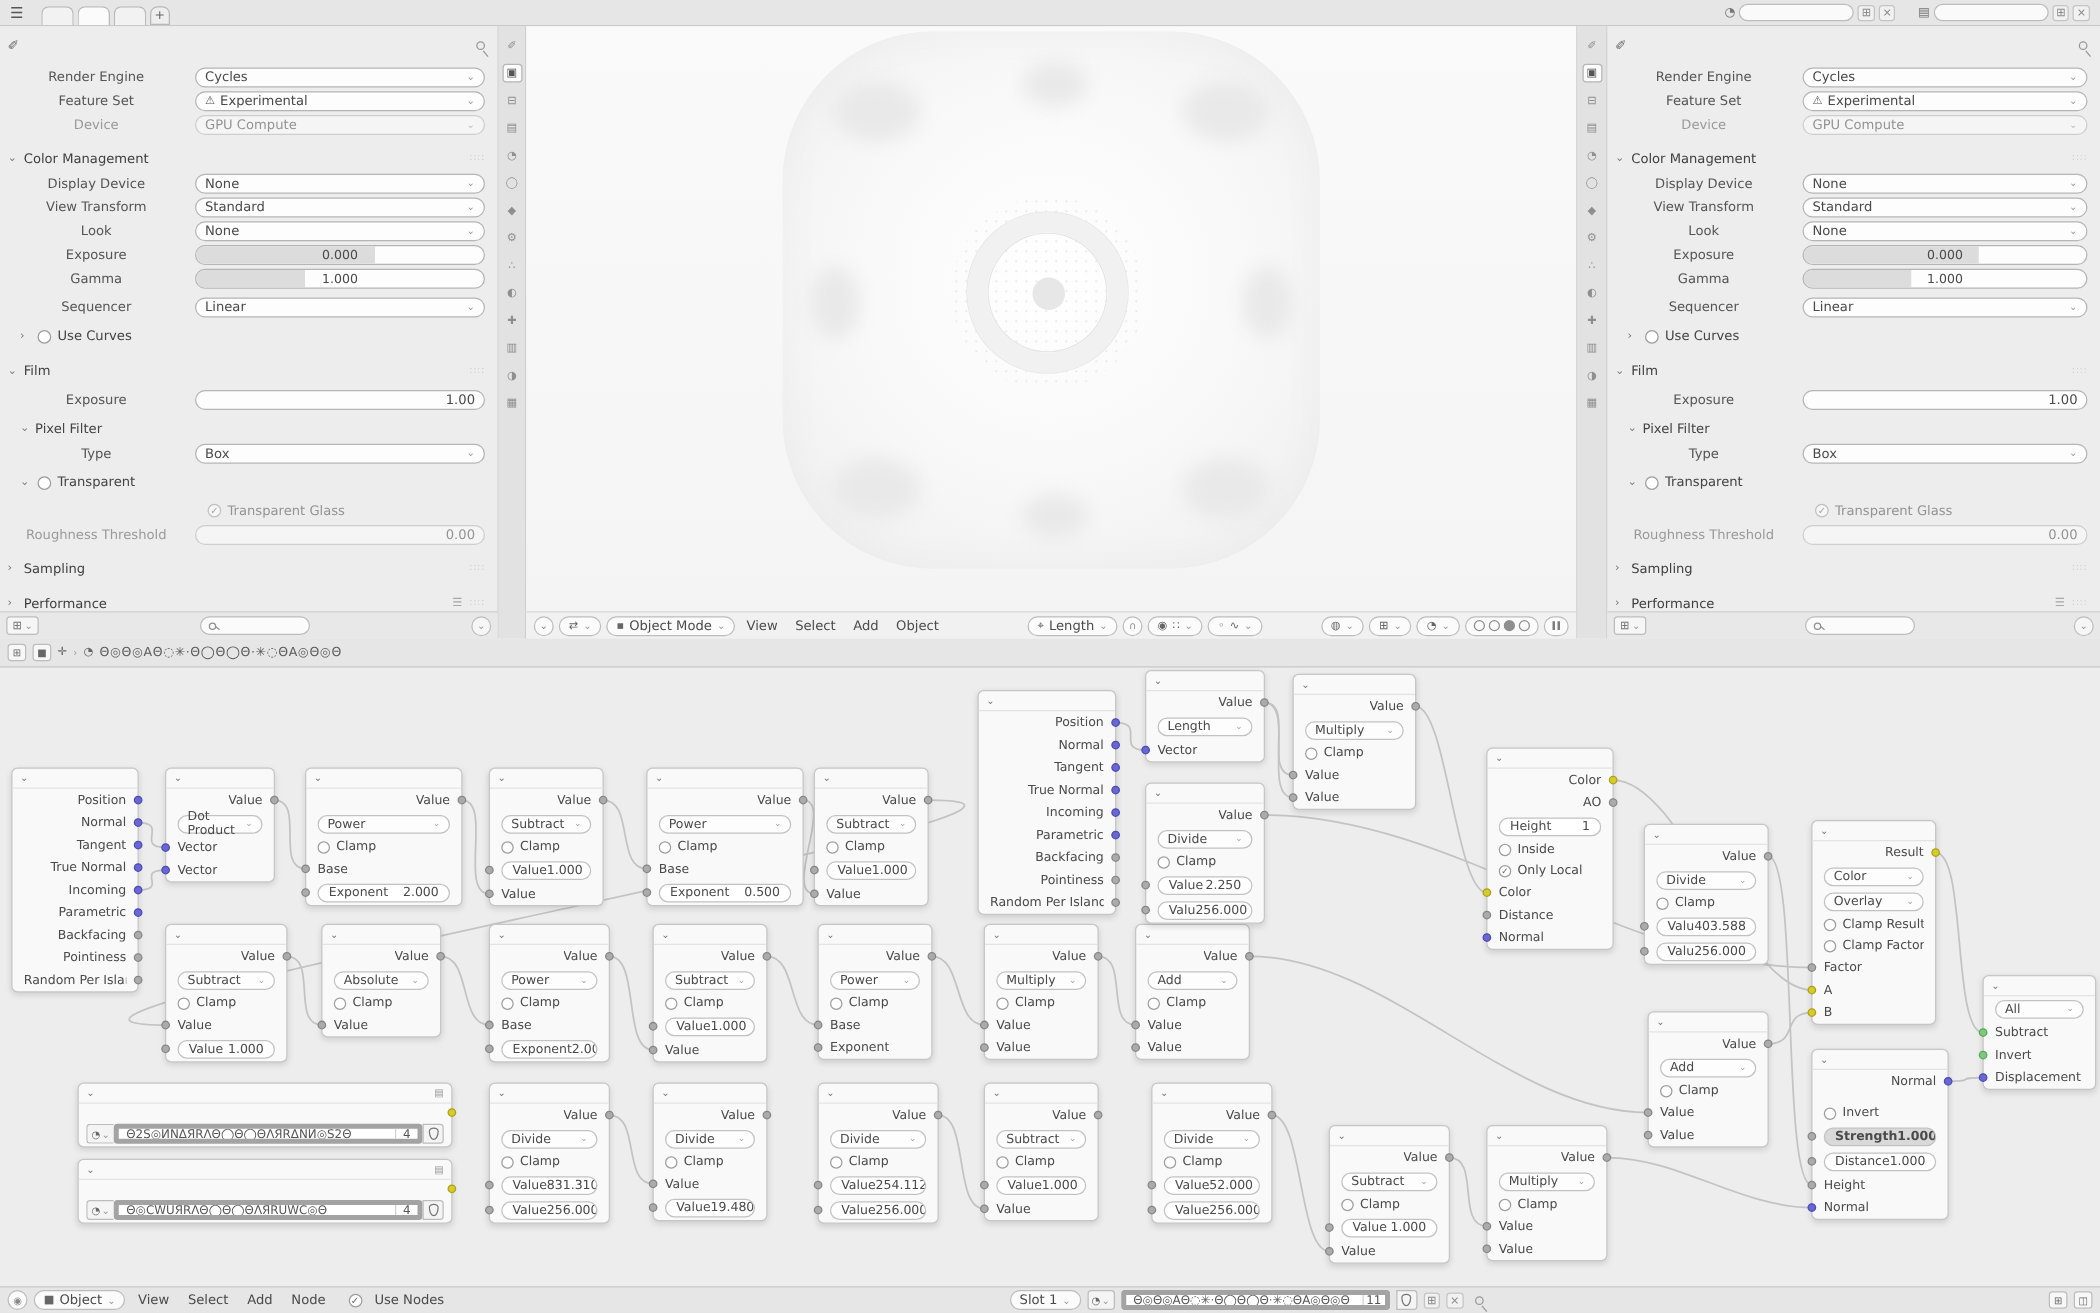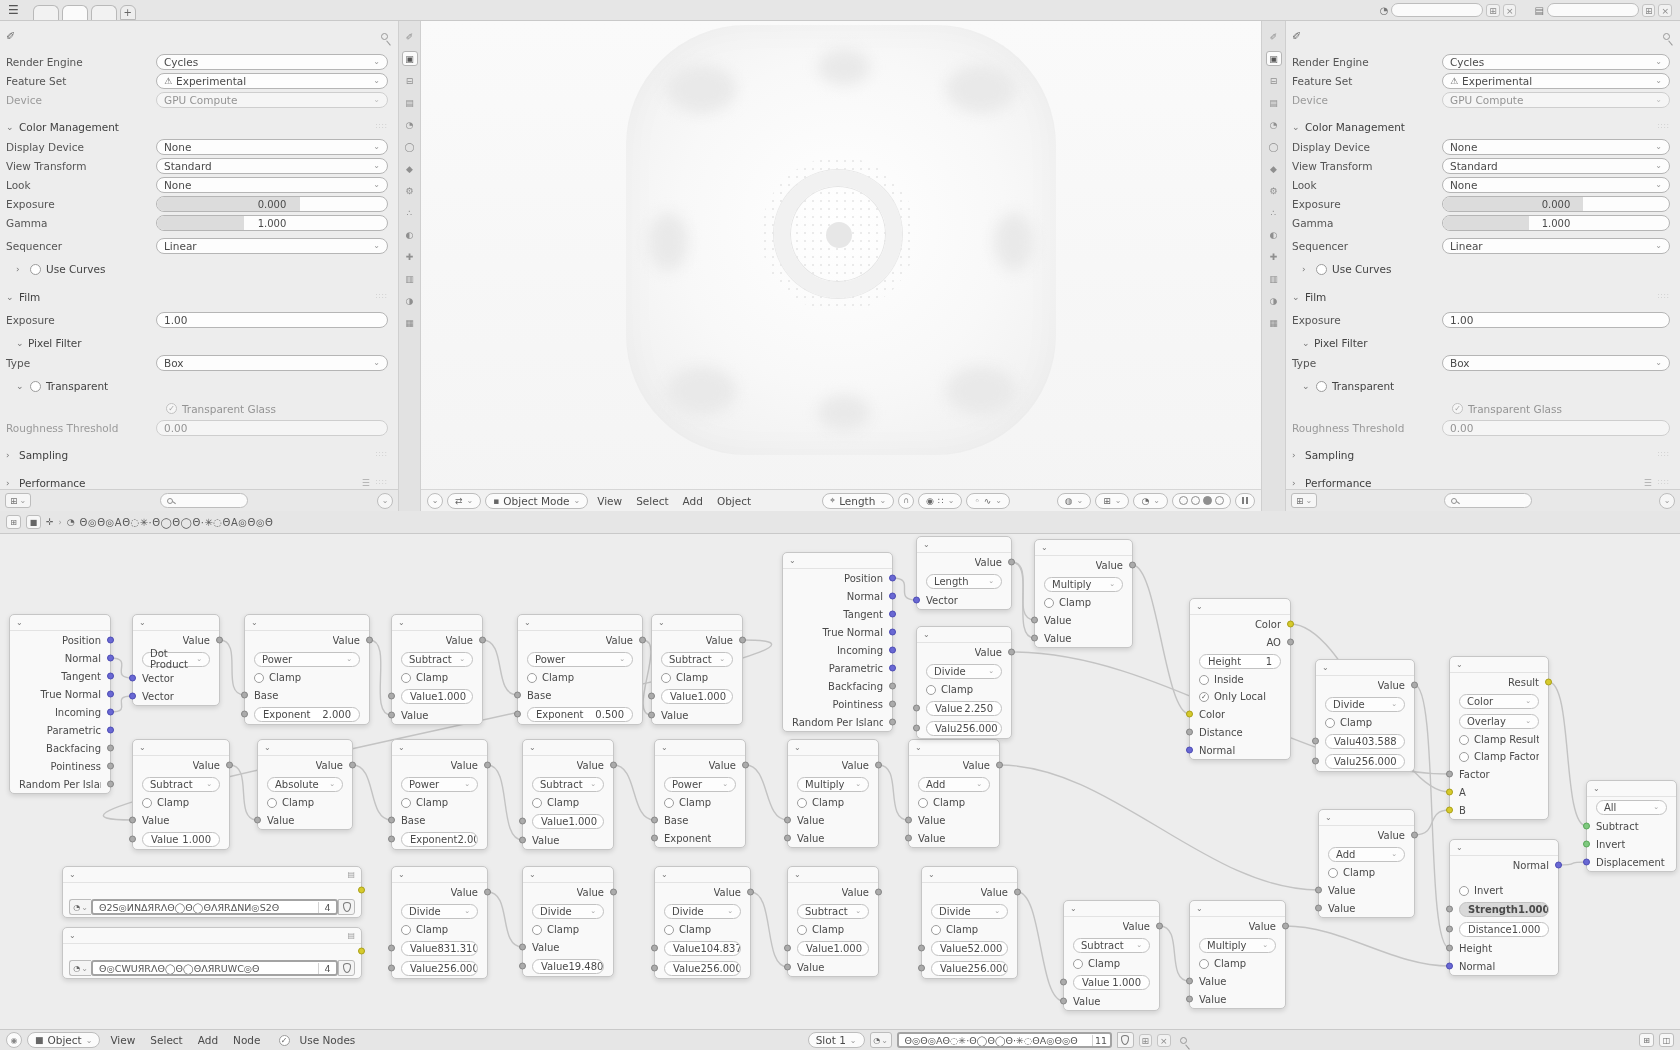--- a/index.html
+++ b/index.html
@@ -33,24 +33,24 @@
   .titem{width:16px;height:15px;display:flex;align-items:center;justify-content:center;font-size:9px;color:#8f8f8f;}
   .titem.act{background:#fbfbfb;border:1px solid #b5b5b5;border-radius:3px;color:#555;}
 
   
   .pwrap{position:absolute;left:0;top:0;right:0;bottom:22px;overflow:hidden;padding:6px 10px 0 6px;font-size:10.5px;}
   .ptool{display:flex;align-items:center;height:18px;margin-bottom:8px;}
   .ticon{color:#6f6f6f;font-size:11px;}
   .pin{margin-left:auto;width:7px;height:7px;border:1.2px solid #999;border-radius:50%;position:relative;}
   .pin::after{content:'';position:absolute;width:1.2px;height:6px;background:#999;left:6px;top:6px;transform:rotate(-40deg);}
   .prow{display:flex;align-items:center;height:17px;margin:2px 0;}
-  .plbl{width:150px;text-align:left;padding-right:8px;color:#555;white-space:nowrap;}
+  .plbl{width:150px;text-align:center;padding-right:8px;color:#555;white-space:nowrap;}
   .pfield{flex:1;height:16px;border:1px solid #b5b5b5;border-radius:9px;background:#fdfdfd;display:flex;align-items:center;padding:0 7px;position:relative;}
   .pfield .chev{margin-left:auto;color:#999;font-size:8px;}
-  .pfield.num{justify-content:flex-start;}
+  .pfield.num{justify-content:flex-end;}
   .pslider{flex:1;height:16px;border:1px solid #b5b5b5;border-radius:9px;background:#fdfdfd;position:relative;overflow:hidden;}
   .pslider .fill{position:absolute;left:0;top:0;bottom:0;background:#dcdcdc;}
   .pslider .pv{position:relative;display:block;text-align:center;line-height:15px;font-size:10px;}
   .psec{display:flex;align-items:center;height:19px;margin-top:9px;color:#3f3f3f;}
   .psec .sch{color:#777;font-size:9px;width:13px;}
   .psec .dots{margin-left:auto;color:#cfcfcf;font-size:8px;letter-spacing:1px;}
   .psec .mlines{color:#a8a8a8;font-size:9px;margin-left:auto;margin-right:6px;}
   .psec .dots2{color:#cfcfcf;font-size:8px;letter-spacing:1px;}
   .psub{display:flex;align-items:center;height:18px;margin-top:6px;padding-left:10px;color:#444;}
   .cb{width:11px;height:11px;border:1.2px solid #9c9c9c;border-radius:50%;display:inline-flex;align-items:center;justify-content:center;font-size:8px;color:#666;margin:0 5px 0 2px;background:#fff;flex:none;}
@@ -107,21 +107,21 @@
   .s-col{background:#d6ca2c;border:1px solid #aaa017;}
   .s-shd{background:#7fc97f;border:1px solid #58a758;}
   .ndd{flex:1;height:15px;border:1px solid #c2c2c2;border-radius:8px;background:#fdfdfd;display:flex;align-items:center;padding:0 7px;}
   .ndd .dchev{margin-left:auto;color:#a0a0a0;font-size:7px;}
   .nrowdd{height:20px;}
   .npill{flex:1;height:15px;border:1px solid #c2c2c2;border-radius:8px;background:#fff;display:flex;align-items:center;justify-content:space-between;padding:0 8px;position:relative;overflow:hidden;}
   .npill.actf{background:#d9d9d9;font-weight:bold;}
   .nrowf{height:20px;}
   .ncb{width:10px;height:10px;border:1.1px solid #9d9d9d;border-radius:50%;background:#fff;display:inline-flex;align-items:center;justify-content:center;font-size:7px;color:#666;margin-right:5px;flex:none;}
   .nrowc{height:17px;}
-  .dbfield{flex:1;height:16px;border:2px solid #a3a3a3;border-radius:3px;background:#fff;display:flex;align-items:center;overflow:hidden;}
+  .dbfield{flex:1;height:16px;border:4px solid #a3a3a3;border-radius:3px;background:#fff;display:flex;align-items:center;overflow:hidden;}
   .dbtext{flex:1;padding:0 6px;font-size:9.5px;color:#555;white-space:nowrap;overflow:hidden;}
   .dbcount{width:18px;border-left:1px solid #d2d2d2;text-align:center;font-size:9.5px;color:#555;}
   .dbic{width:22px;height:16px;border:1px solid #bcbcbc;border-radius:3px 0 0 3px;border-right:none;background:#f4f4f4;display:flex;align-items:center;justify-content:center;gap:1px;color:#666;font-size:8px;}
   .shieldbtn{width:17px;height:16px;border:1px solid #bcbcbc;border-radius:0 3px 3px 0;background:#f4f4f4;display:flex;align-items:center;justify-content:center;}
   .shield{width:8px;height:10px;border:1.1px solid #777;border-radius:4px 4px 50% 50%/3px 3px 70% 70%;}
   .nrowdb{height:20px;gap:0;padding:0 6px;}
 </style>
 </head>
 <body>
 
@@ -1364,21 +1364,21 @@
             </div>
           </div>
           <div class="nrow nrowc">
             <span class="ncb"></span>
             <span class="nlbl">Clamp</span>
           </div>
           <div class="nrow nrowf">
             <span class="sock sl s-val"></span>
             <div class="npill">
               <span>Value</span>
-              <span>104.837</span>
+              <span>254.112</span>
             </div>
           </div>
           <div class="nrow nrowf">
             <span class="sock sl s-val"></span>
             <div class="npill">
               <span>Value</span>
               <span>256.000</span>
             </div>
           </div>
         </div>

